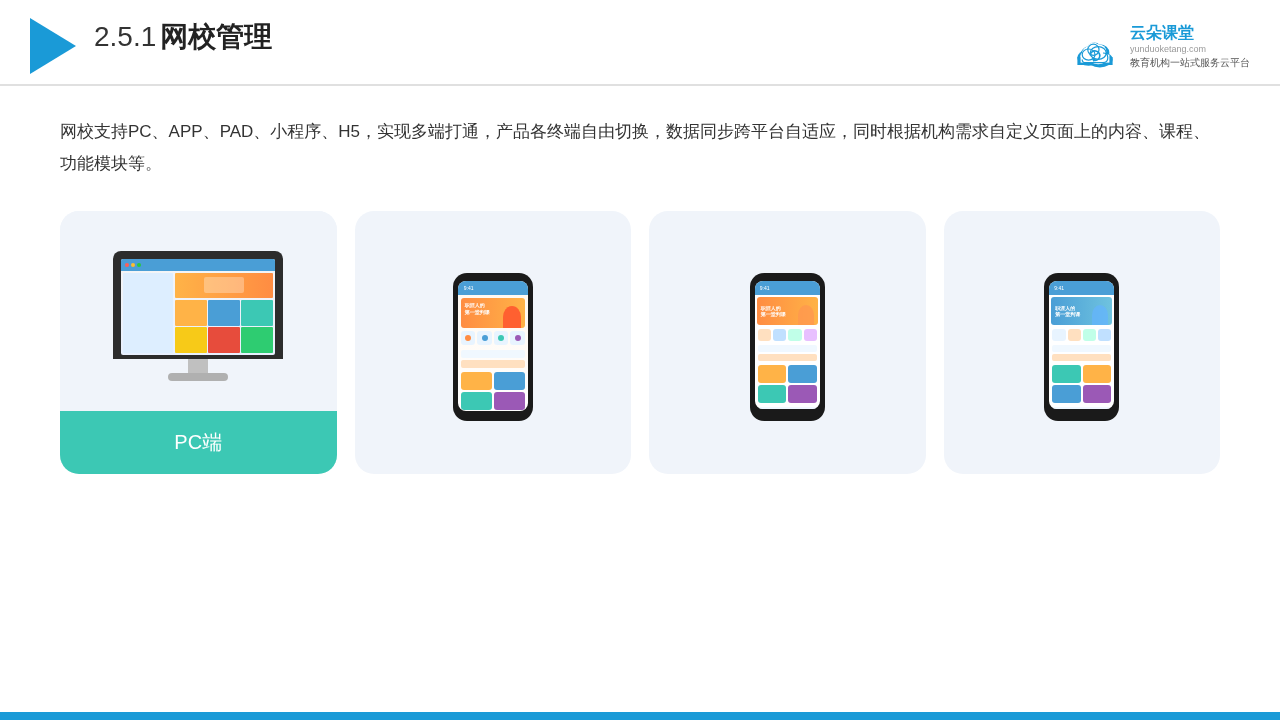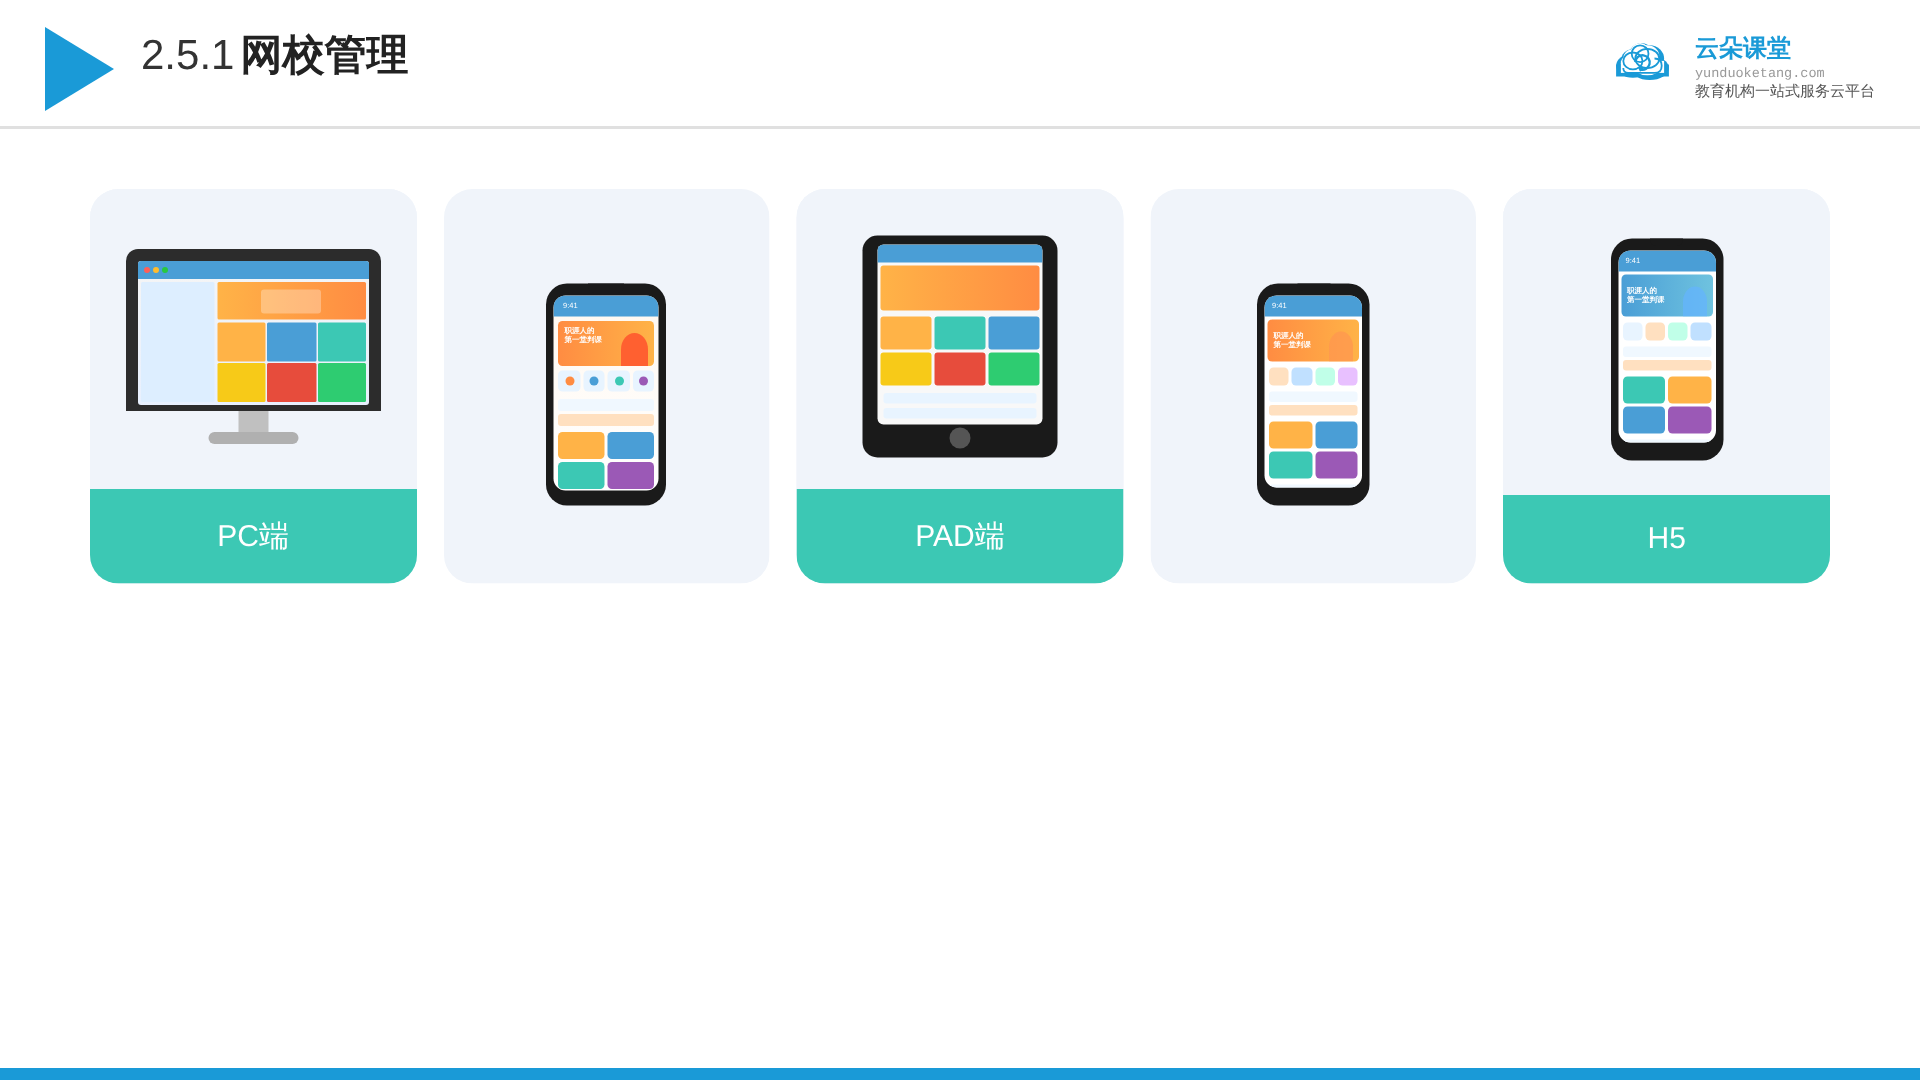--- a/index.html
+++ b/index.html
@@ -37,23 +37,22 @@
       font-weight: 600;
       color: #222;
     }
     .header-title .section-num {
       font-weight: 400;
       color: #333;
       margin-right: 4px;
     }
     .header-right {
       display: flex;
-      align-items: flex-start;
+      align-items: flex-end;
       gap: 10px;
-      font-family: Liberation Mono, monospace;
     }
     .cloud-icon {
       display: flex;
       flex-direction: column;
       align-items: center;
     }
     .cloud-svg {
       width: 50px;
       height: 32px;
     }
@@ -523,20 +522,21 @@
     </div>
     <div class="brand-text">
       <span class="brand-name">云朵课堂</span>
       <span class="brand-url">yunduoketang.com</span>
       <span class="brand-slogan">教育机构一站式服务云平台</span>
     </div>
   </div>
 </div>
 
 <div class="content">
+  <p class="description">网校支持PC、APP、PAD、小程序、H5，实现多端打通，产品各终端自由切换，数据同步跨平台自适应，同时根据机构需求自定义页面上的内容、课程、功能模块等。</p>
 
   <div class="cards-row">
 
     <div class="card">
       <div class="card-image-area">
         <div class="monitor">
           <div class="monitor-screen-outer">
             <div class="monitor-screen">
               <div class="monitor-screen-content">
                 <div class="monitor-top-bar">
@@ -607,46 +607,20 @@
                 <div class="phone-card-item green"></div>
                 <div class="phone-card-item purple"></div>
               </div>
 
             </div>
           </div>
         </div>
       </div>
     </div>
 
-    <div class="card">
-      <div class="card-image-area">
-        <div class="tablet">
-          <div class="tablet-body">
-            <div class="tablet-screen">
-              <div class="tablet-top-bar"></div>
-              <div class="tablet-banner"></div>
-              <div class="tablet-grid">
-                <div class="tablet-cell orange"></div>
-                <div class="tablet-cell teal"></div>
-                <div class="tablet-cell blue"></div>
-                <div class="tablet-cell yellow"></div>
-                <div class="tablet-cell pink"></div>
-                <div class="tablet-cell green"></div>
-              </div>
-              <div style="padding:2px;display:flex;flex-direction:column;gap:2px">
-                <div style="height:7px;background:#e8f4ff;border-radius:2px;margin:1px 2px"></div>
-                <div style="height:7px;background:#e8f4ff;border-radius:2px;margin:0 2px"></div>
-              </div>
-            </div>
-            <div class="tablet-home"></div>
-          </div>
-        </div>
-      </div>
-      <div class="card-label">PAD端</div>
-    </div>
 
     <div class="card">
       <div class="card-image-area">
         <div class="mini-phone">
           <div class="mini-phone-body">
             <div class="mini-phone-notch"></div>
             <div class="mini-phone-screen">
               <div class="mini-phone-header">
                 <div style="font-size:5px;color:#fff;margin-left:2px">9:41</div>
               </div>
@@ -710,19 +684,18 @@
                 <div class="mini-card c4"></div>
               </div>
               <div class="mini-phone-rows">
                 <div class="mini-phone-row"></div>
 
               </div>
             </div>
           </div>
         </div>
       </div>
-      <div class="card-label">H5</div>
     </div>
 
   </div>
 </div>
 
 <div class="bottom-bar"></div>
 
 </body></html>

